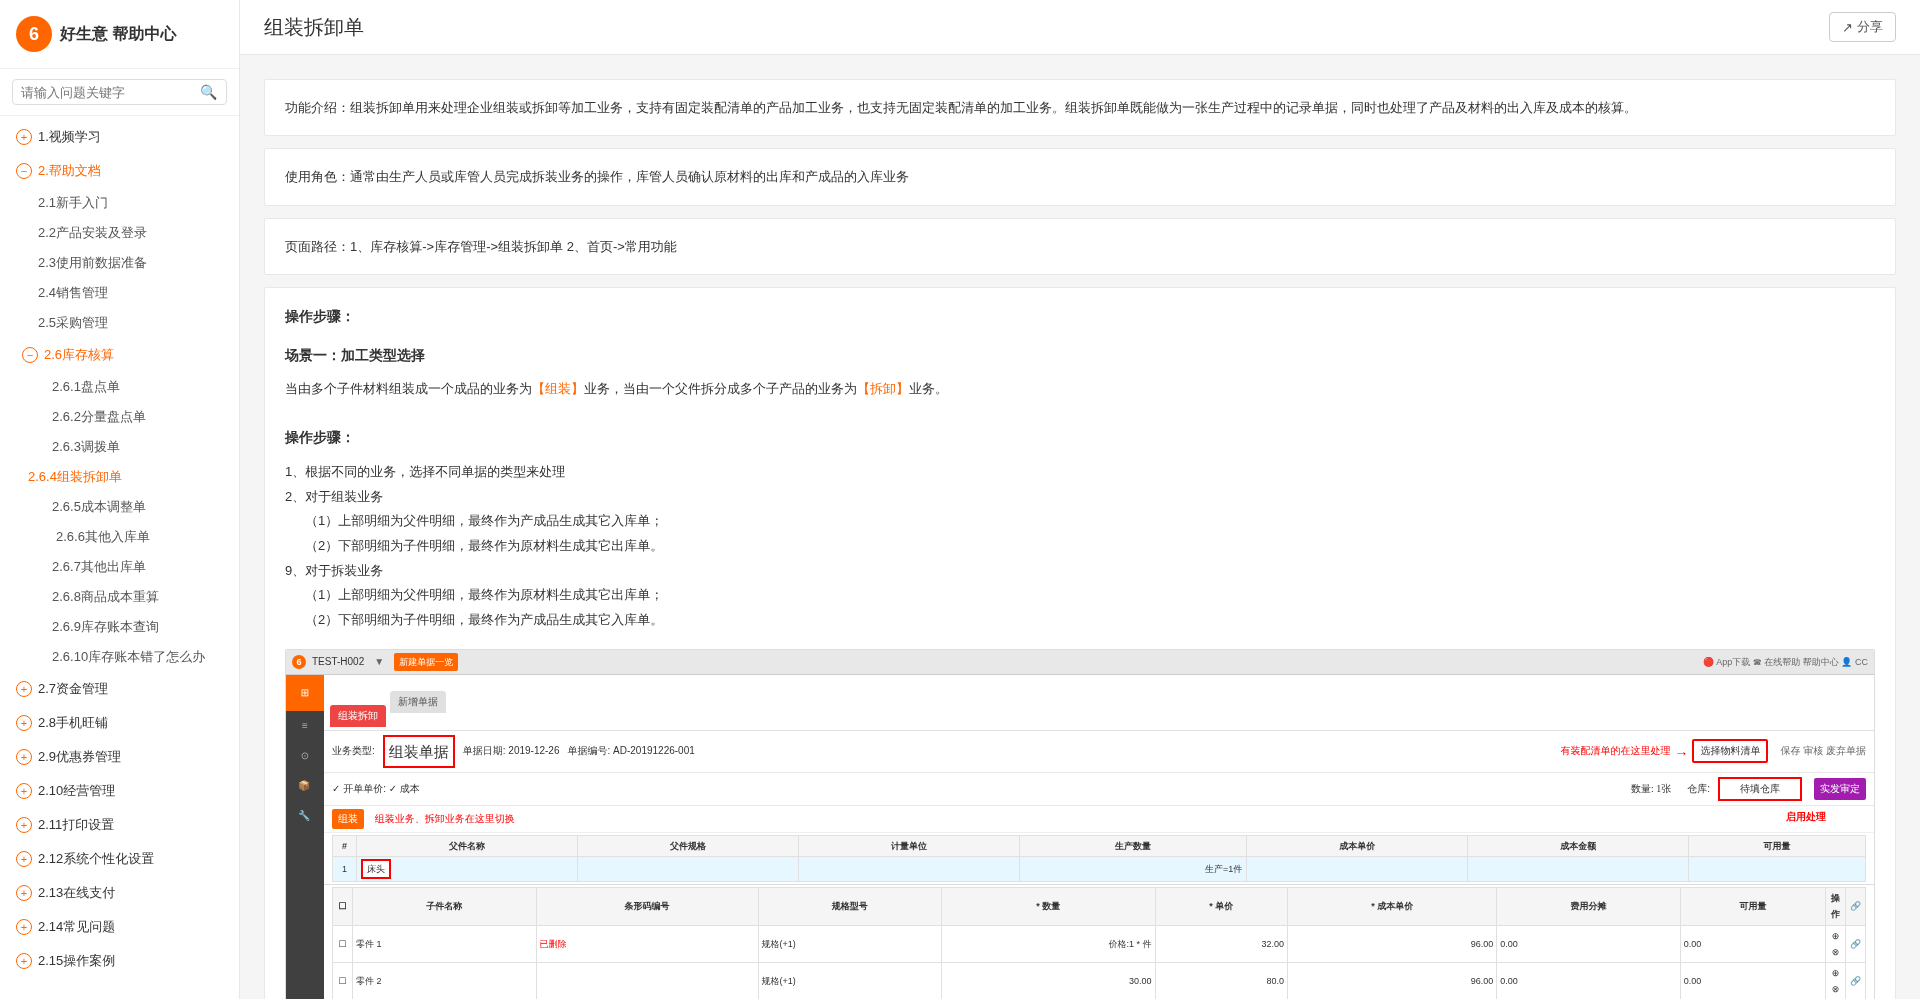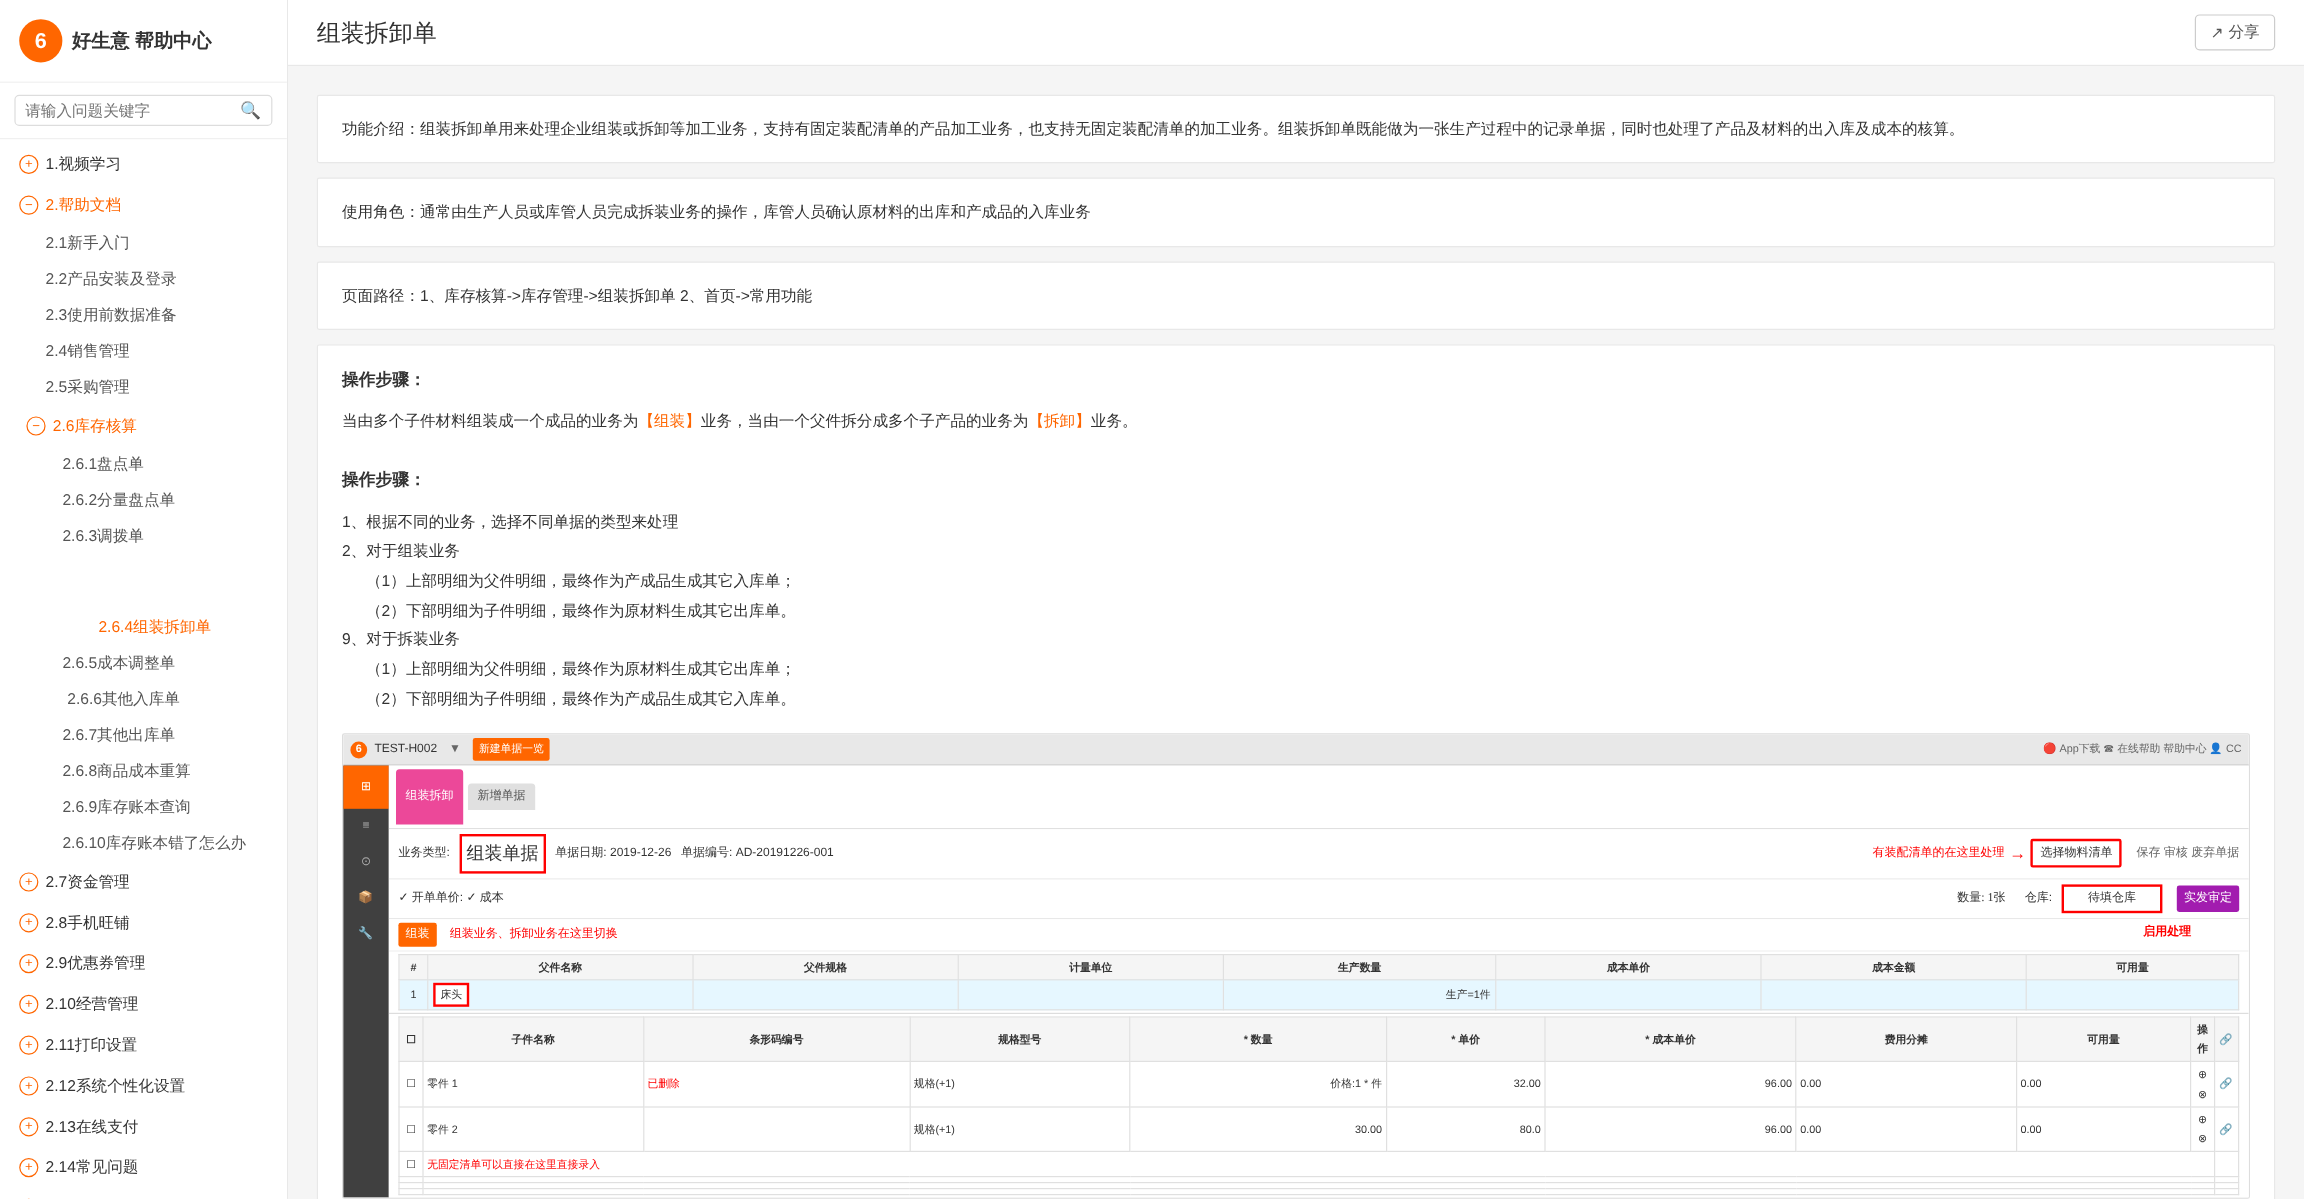--- a/index.html
+++ b/index.html
@@ -261,21 +261,21 @@
 
     <div class="sub-nav-item" style="padding-left:52px;">
       <span>2.6.1盘点单</span>
     </div>
     <div class="sub-nav-item" style="padding-left:52px;">
       <span>2.6.2分量盘点单</span>
     </div>
     <div class="sub-nav-item" style="padding-left:52px;">
       <span>2.6.3调拨单</span>
     </div>
-    <div class="sub-nav-item active" style="padding-left:82px;margin-top:46px;">
+    <div class="sub-nav-item active" style="padding-left:28px;">
       <span>2.6.4组装拆卸单</span>
     </div>
     <div class="sub-nav-item" style="padding-left:52px;">
       <span>2.6.5成本调整单</span>
     </div>
     <div class="sub-nav-item" style="padding-left:56px;">
       <span>2.6.6其他入库单</span>
     </div>
     <div class="sub-nav-item" style="padding-left:52px;">
       <span>2.6.7其他出库单</span>
@@ -348,20 +348,23 @@
       <p>使用角色：通常由生产人员或库管人员完成拆装业务的操作，库管人员确认原材料的出库和产成品的入库业务</p>
     </div>
 
     <div class="info-block">
       <p>页面路径：1、库存核算-&gt;库存管理-&gt;组装拆卸单 2、首页-&gt;常用功能</p>
     </div>
 
     <div class="info-block">
       <div class="section-title">操作步骤：</div>
 
+      <div class="scene-title">
+        <span>场景一：加工类型选择</span>
+      </div>
 
       <p class="step-text">
         当由多个子件材料组装成一个成品的业务为<span class="highlight-orange">【组装】</span>业务，当由一个父件拆分成多个子产品的业务为<span class="highlight-orange">【拆卸】</span>业务。
       </p>
 
       <br>
       <div class="section-title">操作步骤：</div>
 
       <p class="step-text">1、根据不同的业务，选择不同单据的类型来处理</p>
       <p class="step-text">2、对于组装业务</p>
@@ -389,21 +392,21 @@
             <div style="height:36px; background:#f60; display:flex; align-items:center; justify-content:center; color:white; font-size:10px;">⊞</div>
             <div style="height:30px; display:flex; align-items:center; justify-content:center; color:#aaa; font-size:10px;">≡</div>
             <div style="height:30px; display:flex; align-items:center; justify-content:center; color:#aaa; font-size:10px;">⊙</div>
             <div style="height:30px; display:flex; align-items:center; justify-content:center; color:#aaa; font-size:10px;">📦</div>
             <div style="height:30px; display:flex; align-items:center; justify-content:center; color:#aaa; font-size:10px;">🔧</div>
           </div>
 
           <div style="flex:1; background:#fafafa; overflow:hidden; position:relative;">
 
             <div style="background:#fff; border-bottom:1px solid #e0e0e0; padding:3px 6px; display:flex; gap:4px; align-items:center; font-size:10px;">
-              <span style="background:#ec4899; color:white; padding:14px 8px; border-radius:3px 3px 0 0; font-size:10px;">组装拆卸</span>
+              <span style="background:#ef4444; color:white; padding:2px 8px; border-radius:3px 3px 0 0; font-size:10px;margin-top:27px;">组装拆卸</span>
               <span style="background:#e0e0e0; color:#555; padding:2px 8px; border-radius:3px 3px 0 0; font-size:10px;">新增单据</span>
             </div>
 
             <div style="background:#fff; border-bottom:1px solid #e8e8e8; padding:4px 8px; display:flex; align-items:center; gap:8px; flex-wrap:wrap; position:relative;">
               <span style="font-size:10px; color:#333;">业务类型:</span>
               <span style="border:2px solid red; padding:1px 4px; font-size:15px; color:#333; background:white; min-width:50px;">组装单据</span>
               <span style="font-size:10px; color:#333;">单据日期: 2019-12-26</span>
               <span style="font-size:10px; color:#333;">单据编号: AD-20191226-001</span>
               <span style="flex:1;"></span>
 

